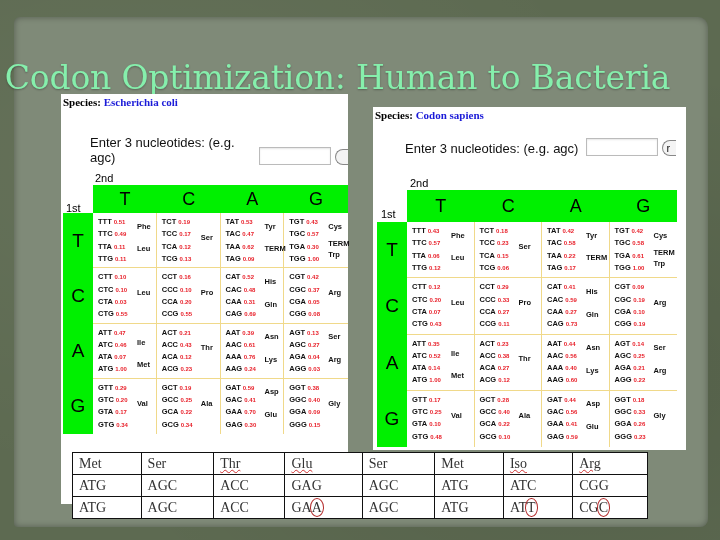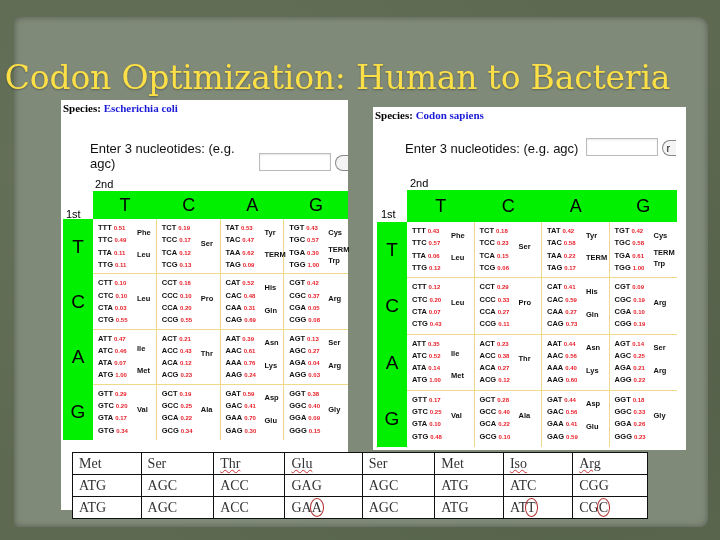--- a/index.html
+++ b/index.html
@@ -18,29 +18,29 @@
   }
   .slide-inner {
     position: absolute; left: 14px; top: 17px; width: 694px; height: 510px;
     background: #7f8a78;
     border-radius: 6px 10px 8px 4px;
     box-shadow: 0 0 6px rgba(0,0,0,0.35) inset;
   }
   .slide-title {
     position: absolute; left: 0; top: 58px; width: 675px; text-align: center;
     font-family: "DejaVu Serif", "Liberation Serif", serif;
-    font-size: 33px; color: #fde047; letter-spacing: -0.2px;
+    font-size: 33px; color: #86efac; letter-spacing: -0.2px;
     text-shadow: 0 1px 2px rgba(0,0,0,0.3);
   }
 
   
   .panel {
     position: absolute; background: #ffffff;
   }
-  .panel.ecoli { left: 61px; top: 100px; width: 287px; height: 410px; }
+  .panel.ecoli { left: 61px; top: 94px; width: 287px; height: 410px; }
   .panel.human { left: 373px; top: 107px; width: 313px; height: 343px; }
 
   .species { position: absolute; left: 2px; top: 2px; font-family: "Liberation Serif", serif; font-size: 11px; font-weight: bold; color: #000; }
   .species .name { color: #1a1ad8; }
 
   .nuc-row { position: absolute; font-size: 13px; color: #111; display: flex; align-items: flex-end; }
   .panel.ecoli .nuc-row { left: 29px; top: 41px; }
   .panel.human .nuc-row { left: 32px; top: 31px; }
   .nuc-input {
     margin-left: 8px; width: 72px; height: 18px; border: 1px solid #bbb; background: #fff;

